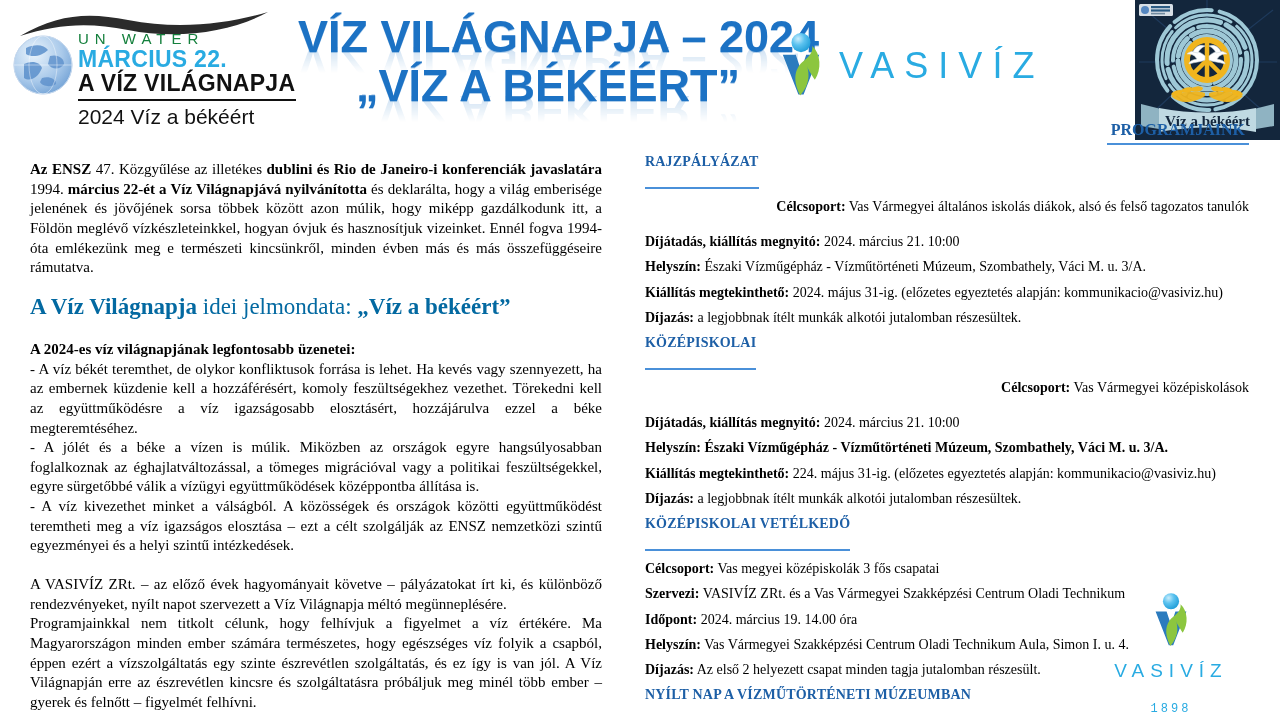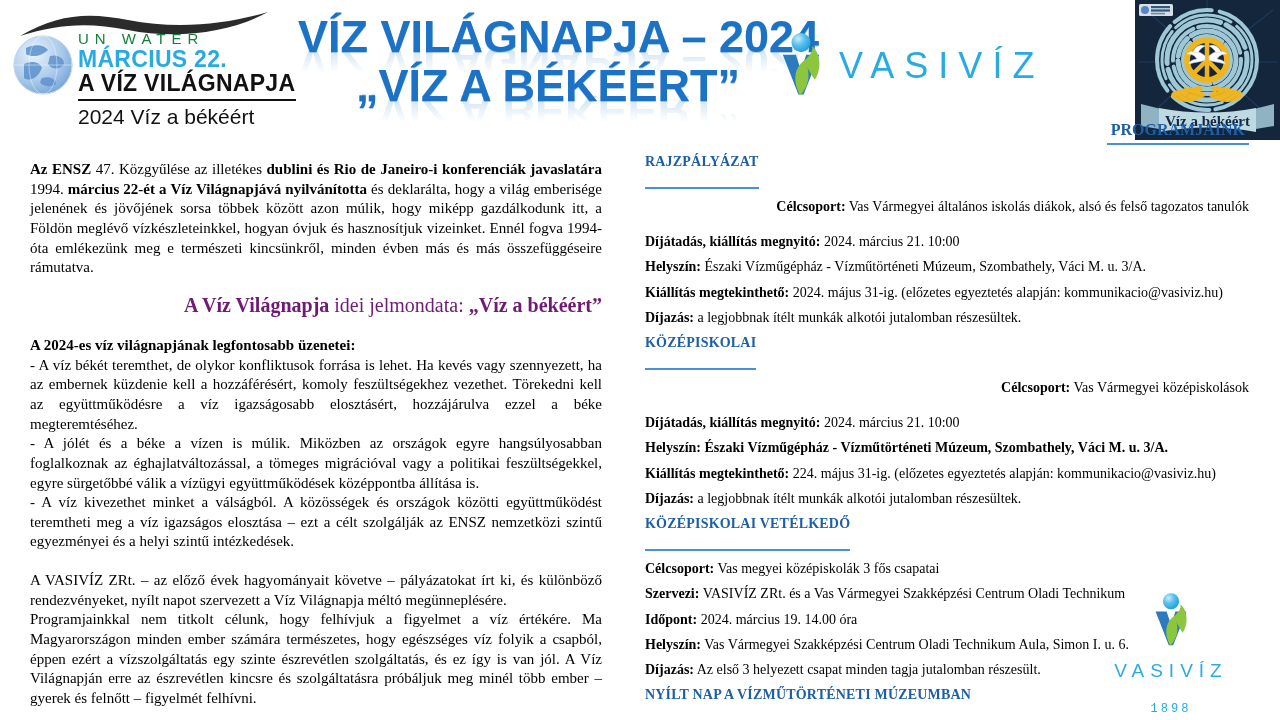--- a/index.html
+++ b/index.html
@@ -56,21 +56,21 @@
     color:#29ABE2; letter-spacing:10px; margin-left:12px; white-space:nowrap;
   }
 
   
   #badge { left:1135px; top:0; width:145px; height:140px; }
 
   
   #leftcol { left:30px; top:160px; width:572px; font-size:15px; line-height:1.31; }
   #leftcol .para { text-align:justify; }
   #leftcol .slogan {
-    text-align:right; color:#701a75; font-size:20px; margin:14px 0 18px;
+    text-align:left; color:#0369a1; font-size:23px; margin:14px 0 18px;
   }
   #leftcol .msg-title { font-weight:700; }
   #leftcol .msg { text-align:justify; }
   #leftcol .spacer { height:19px; }
 
   
   #rightcol { left:645px; top:120px; width:604px; font-size:14px; line-height:1.3; }
   #rightcol .prog-title-wrap { text-align:right; margin-bottom:8px; }
   #rightcol .prog-title {
     display:inline-block; font-weight:700; font-size:16px; color:#1D5FA6;
@@ -250,22 +250,22 @@
         <div class="p-row"><b>Díjátadás, kiállítás megnyitó:</b><span> 2024. március 21. 10:00</span></div>
         <div class="p-row allbold"><b>Helyszín:</b><span> Északi Vízműgépház - Vízműtörténeti Múzeum, Szombathely, Váci M. u. 3/A.</span></div>
         <div class="p-row"><b>Kiállítás megtekinthető:</b><span> 224. május 31-ig. (előzetes egyeztetés alapján: kommunikacio@vasiviz.hu)</span></div>
         <div class="p-row"><b>Díjazás:</b><span> a legjobbnak ítélt munkák alkotói jutalomban részesültek.</span></div>
       </div>
       <div>
         <div class="p-sec-head-wrap"><span class="p-sec-head">KÖZÉPISKOLAI VETÉLKEDŐ</span></div>
         <div class="p-row"><b>Célcsoport:</b><span> Vas megyei középiskolák 3 fős csapatai</span></div>
         <div class="p-row"><b>Szervezi:</b><span>  VASIVÍZ ZRt. és a Vas Vármegyei Szakképzési Centrum Oladi Technikum</span></div>
         <div class="p-row"><b>Időpont:</b><span> 2024. március 19. 14.00 óra</span></div>
-        <div class="p-row"><b>Helyszín:</b><span> Vas Vármegyei Szakképzési Centrum Oladi Technikum Aula, Simon I. u. 6.</span></div>
-        <div class="p-row"><b>Díjazás:</b><span> Az első 3 helyezett csapat minden tagja jutalomban részesült.</span></div>
+        <div class="p-row"><b>Helyszín:</b><span> Vas Vármegyei Szakképzési Centrum Oladi Technikum Aula, Simon I. u. 4.</span></div>
+        <div class="p-row"><b>Díjazás:</b><span> Az első 2 helyezett csapat minden tagja jutalomban részesült.</span></div>
       </div>
       <div>
         <div class="p-sec-head-wrap"><span class="p-sec-head">NYÍLT NAP A VÍZMŰTÖRTÉNETI MÚZEUMBAN</span></div>
         <div class="p-row"><b>Szervezi:</b><span> VASIVÍZ ZRt.</span></div>
         <div class="p-row"><b>Célcsoport:</b><span> lakosság</span></div>
       </div>
     </div>
 </div>
 
 <div id="vasiviz-bottom" class="abs">

